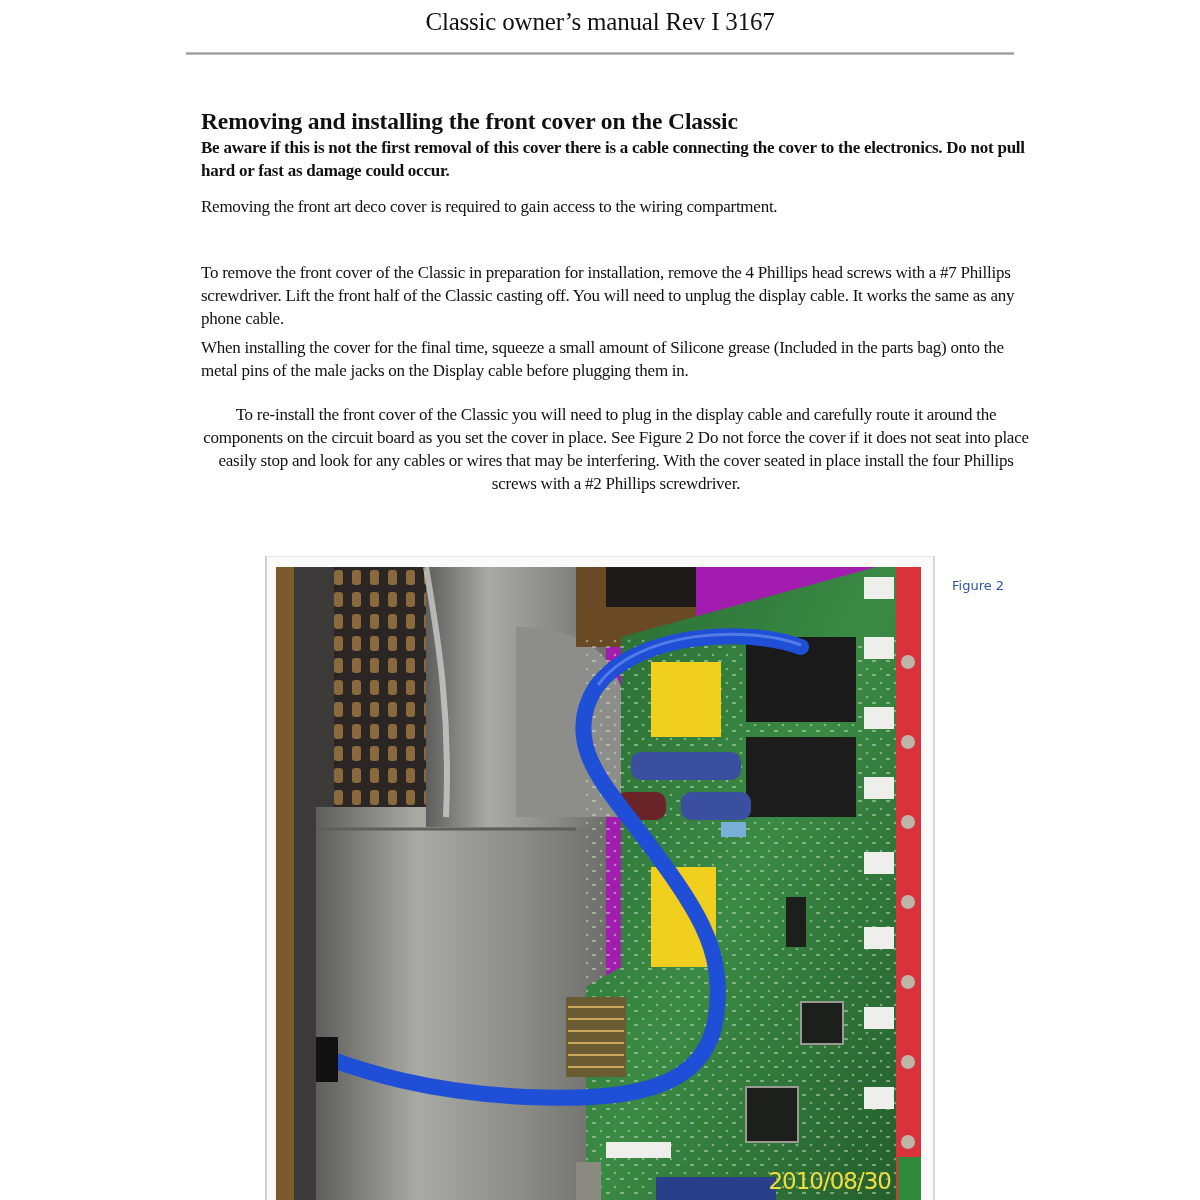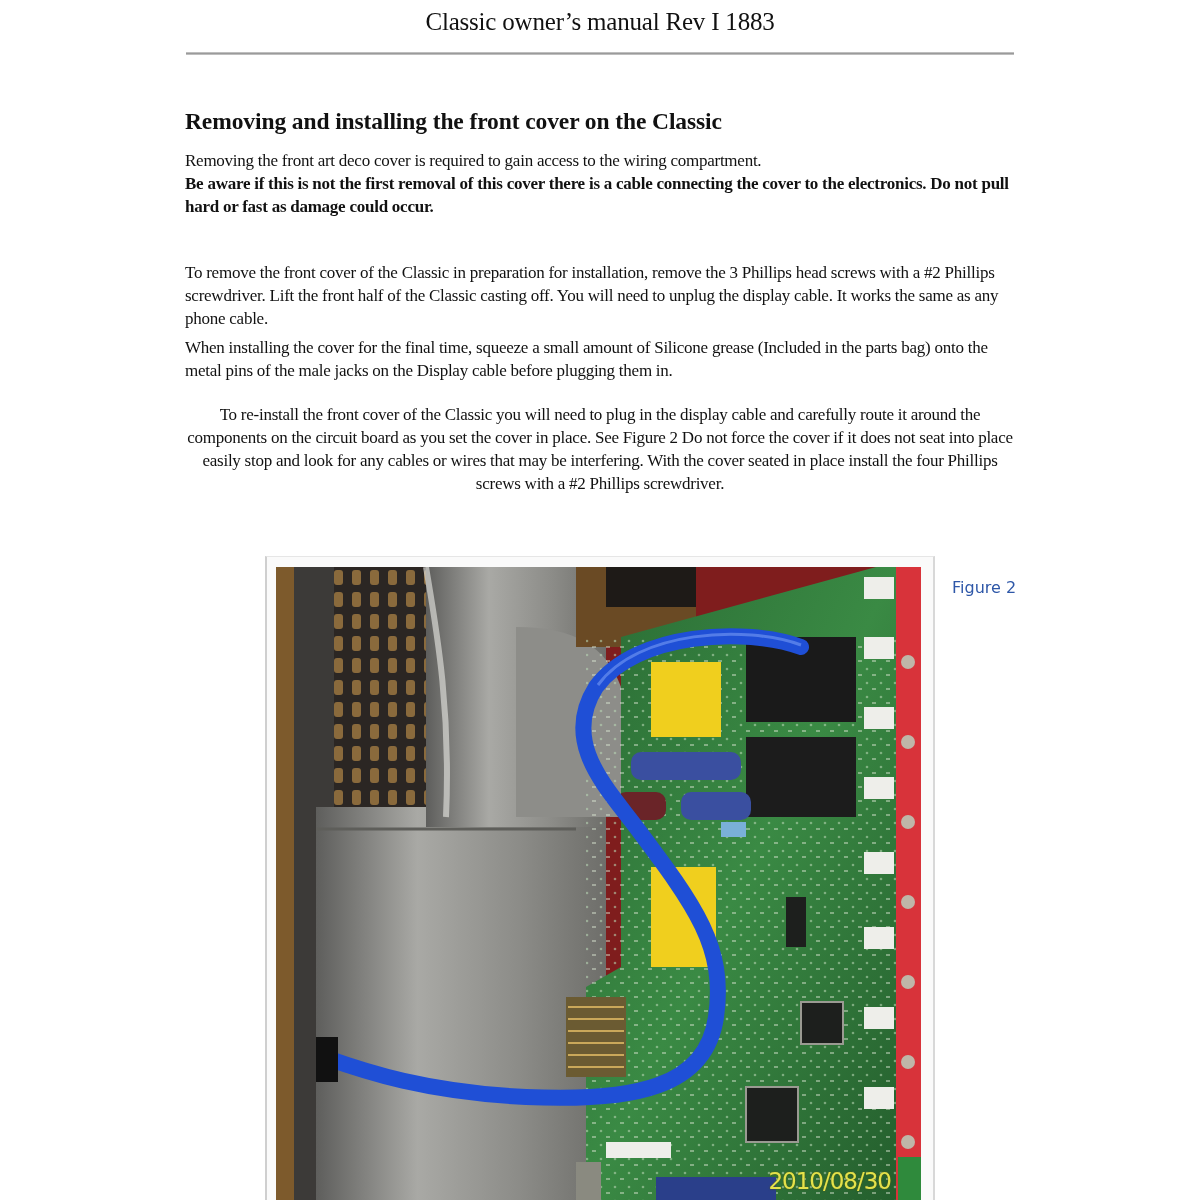--- a/index.html
+++ b/index.html
@@ -9,61 +9,61 @@
     position: relative;
   }
   .header-title {
     position: absolute; left: 0; width: 1200px; top: 8px; text-align: center;
     font-size: 25px; letter-spacing: -0.2px; color: #111;
   }
   .header-rule {
     position: absolute; left: 186px; width: 828px; top: 52px; height: 3px;
     background: linear-gradient(#d0d0d0, #9a9a9a 50%, #d0d0d0);
   }
-  .content { position: absolute; left: 185px; top: 106px; width: 830px; }
+  .content { position: absolute; left: 201px; top: 106px; width: 830px; }
   .section-heading {
     font-size: 23.5px; font-weight: bold; margin: 0; line-height: 30px; letter-spacing: -0.1px;
   }
   .p { font-size: 17px; line-height: 23px; margin: 0; letter-spacing: -0.25px; }
   .p.bold { font-weight: bold; }
   .intro { margin-top: 13px; }
   .para1 { margin-top: 43px; }
   .para2 { margin-top: 6px; }
   .para3 { margin-top: 21px; text-align: center; }
 
   .figure-frame {
     position: absolute; left: 265px; top: 556px; width: 666px; height: 644px;
     background: #fafafa; border-left: 2px solid #cfcfcf; border-right: 2px solid #d8d8d8;
     border-top: 1px solid #e6e6e6;
   }
   .photo {
     position: absolute; left: 276px; top: 567px; width: 645px; height: 633px;
-    overflow: hidden; background: #7f1d1d;
+    overflow: hidden; background: #a21caf;
   }
   .figure-caption {
     position: absolute; left: 952px; top: 578px;
-    font-family: "DejaVu Sans", sans-serif; font-size: 16px; color: #2e57a8;
+    font-family: "DejaVu Sans", sans-serif; font-size: 13px; color: #2e57a8;
   }
   .date-stamp {
     position: absolute; right: 30px; bottom: 6px;
     font-family: "DejaVu Sans", sans-serif; font-size: 23px; color: #e4e24a;
     text-shadow: 0 0 2px #5a5a10; letter-spacing: -1px;
   }
 </style>
 </head>
 <body>
 
-<div class="header-title">Classic owner’s manual Rev I 1883</div>
+<div class="header-title">Classic owner’s manual Rev I 3167</div>
 <div class="header-rule"></div>
 
 <div class="content">
   <h1 class="section-heading">Removing and installing the front cover on the Classic</h1>
+  <p class="p bold">Be aware if this is not the first removal of this cover there is a cable connecting the cover to the electronics. Do not pull hard or fast as damage could occur.</p>
   <p class="p intro">Removing the front art deco cover is required to gain access to the wiring compartment.</p>
-  <p class="p bold">Be aware if this is not the first removal of this cover there is a cable connecting the cover to the electronics. Do not pull hard or fast as damage could occur.</p>
-  <p class="p para1">To remove the front cover of the Classic in preparation for installation, remove the 3 Phillips head screws with a #2 Phillips screwdriver. Lift the front half of the Classic casting off. You will need to unplug the display cable. It works the same as any phone cable.</p>
+  <p class="p para1">To remove the front cover of the Classic in preparation for installation, remove the 4 Phillips head screws with a #7 Phillips screwdriver. Lift the front half of the Classic casting off. You will need to unplug the display cable. It works the same as any phone cable.</p>
   <p class="p para2">When installing the cover for the final time, squeeze a small amount of Silicone grease (Included in the parts bag) onto the metal pins of the male jacks on the Display cable before plugging them in.</p>
   <p class="p para3">To re-install the front cover of the Classic you will need to plug in the display cable and carefully route it around the components on the circuit board as you set the cover in place. See Figure 2 Do not force the cover if it does not seat into place easily stop and look for any cables or wires that may be interfering. With the cover seated in place install the four Phillips screws with a #2 Phillips screwdriver.</p>
 </div>
 
 <div class="figure-frame"></div>
 <div class="photo">
   <svg width="645" height="633" viewBox="0 0 645 633" xmlns="http://www.w3.org/2000/svg">
     <defs>
       <linearGradient id="metal" x1="0" y1="0" x2="1" y2="0">
         <stop offset="0" stop-color="#5e5e5c"></stop>

